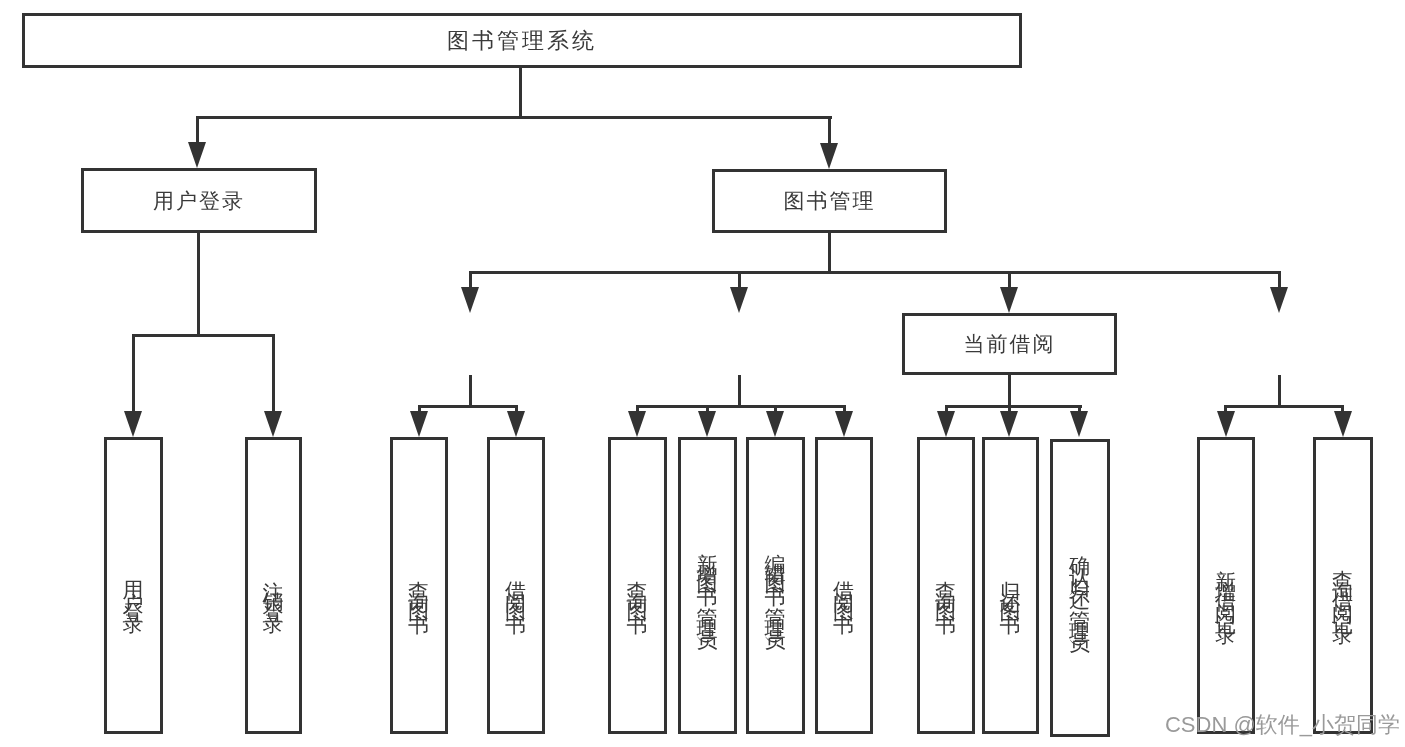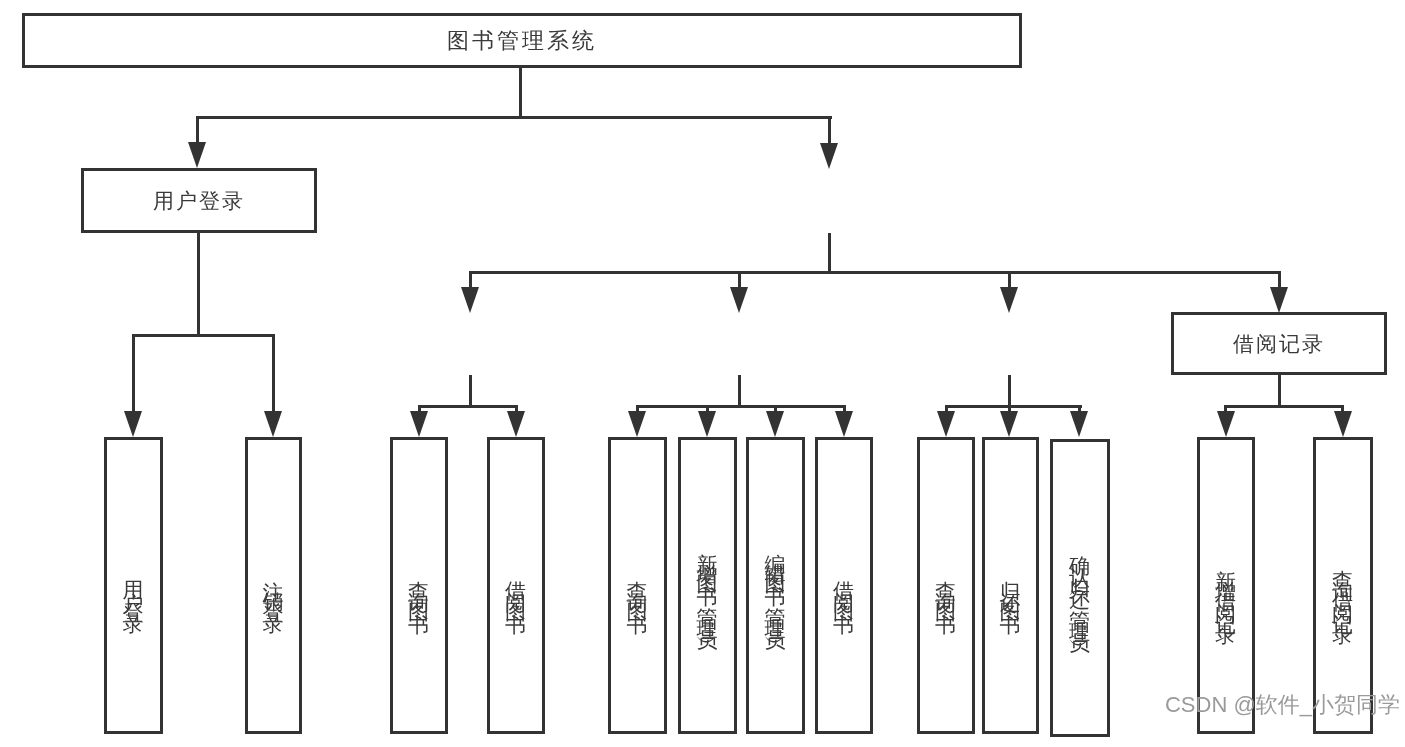--- a/index.html
+++ b/index.html
@@ -53,21 +53,21 @@
     position: absolute;
     width: 0; height: 0;
     border-left: 9px solid transparent;
     border-right: 9px solid transparent;
     border-top: 26px solid #333333;
     z-index: 3;
   }
   #watermark {
     position: absolute;
     left: 1158px;
-    top: 690px;
+    top: 710px;
     width: 242px;
     text-align: right;
     font-size: 22px;
     color: #9a9a9a;
     z-index: 4;
     white-space: nowrap;
   }
 </style>
 </head>
 <body>
@@ -133,23 +133,26 @@
   <div class="vl" style="left:1341px;top:405px;height:12px;"></div>
   <div class="ar" style="left:1334px;top:411px;"></div>
 
   <div class="node root" style="left:22px;top:13px;width:1000px;height:55px;">
     <span class="lbl">图书管理系统</span>
   </div>
 
   <div class="node" style="left:81px;top:168px;width:236px;height:65px;">
     <span class="lbl">用户登录</span>
   </div>
+  <div class="node" style="left:712px;top:169px;width:235px;height:64px;">
+    <span class="lbl">图书管理</span>
+  </div>
 
-  <div class="node" style="left:1171px;top:312px;width:216px;height:63px;">
-    <span class="lbl">借阅记录</span>
+  <div class="node" style="left:902px;top:313px;width:215px;height:62px;">
+    <span class="lbl">当前借阅</span>
   </div>
 
   <div class="node vnode" style="left:104px;top:437px;width:59px;height:297px;">
     <span class="lbl">用户登录</span>
   </div>
   <div class="node vnode" style="left:245px;top:437px;width:57px;height:297px;">
     <span class="lbl">注销登录</span>
   </div>
 
   <div class="node vnode" style="left:390px;top:437px;width:58px;height:297px;">

